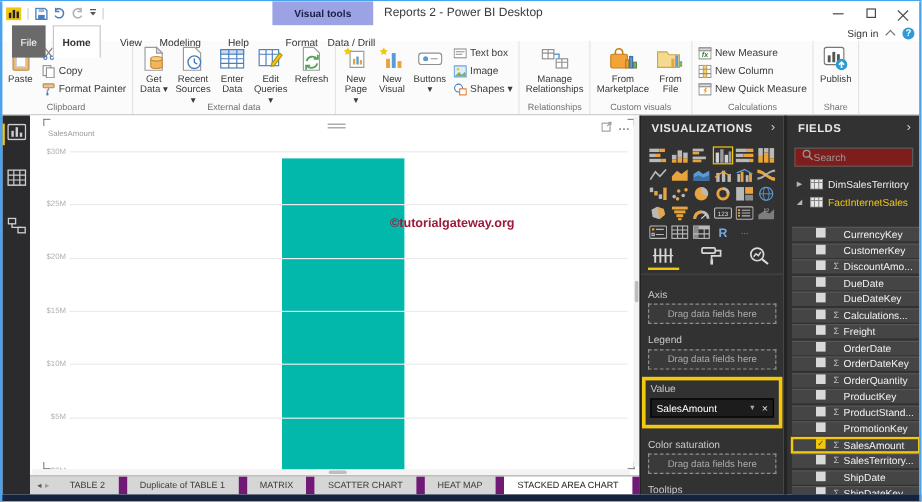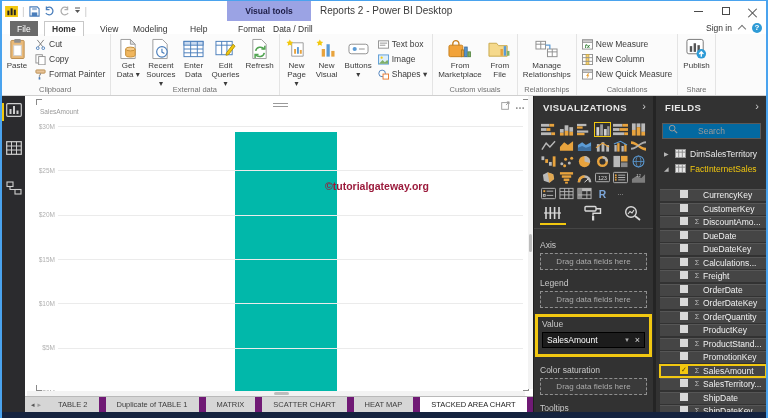--- a/index.html
+++ b/index.html
@@ -17,21 +17,21 @@
 .app-title{position:absolute;left:320px;top:4px;font-size:10px;color:#3a3a3a}
 .win-ctrls{position:absolute;right:2px;top:0;display:flex;height:20px}
 .wc{width:27px;height:20px;display:flex;align-items:center;justify-content:center}
 .wc-min i{display:block;width:9px;height:1px;background:#4a4a4a}
 .wc-max i{display:block;width:8px;height:8px;border:1px solid #4a4a4a}
 .wc-close i{position:relative;display:block;width:9px;height:9px}
 .wc-close i::before,.wc-close i::after{content:"";position:absolute;left:4px;top:0;width:1px;height:12px;background:#4a4a4a}
 .wc-close i::before{transform:rotate(45deg)}.wc-close i::after{transform:rotate(-45deg)}
 
 .menubar{position:absolute;left:0;top:20px;right:0;height:13px;background:#fff;z-index:39}
-.mtab{position:absolute;top:0;height:15px;display:flex;align-items:center;padding:0 7px;font-size:8.5px;color:#333}
+.mtab{position:absolute;top:0;height:27px;display:flex;align-items:center;padding:0 7px;font-size:8.5px;color:#333}
 .mtab.file{background:#6a6a6a;color:#fff}
 .mtab.active{background:#fff;border:1px solid #c8c8c8;border-bottom:none;font-weight:bold}
 .signin{position:absolute;right:6px;top:0;height:13px;display:flex;align-items:center;gap:7px;font-size:8.5px;color:#333}
 .chev-up{display:block;width:6px;height:6px;border-left:1px solid #777;border-top:1px solid #777;transform:rotate(45deg);margin-top:3px}
 .help-dot{width:10px;height:10px;border-radius:50%;background:#2e9bd6;color:#fff;font-size:8px;display:flex;align-items:center;justify-content:center;font-weight:bold}
 
 .ribbon{position:absolute;left:0;top:33px;right:0;height:62px;background:#fbfbfb;border-bottom:1px solid #cfcfcf;display:flex;overflow:hidden;z-index:38}
 .rgroup{position:relative;display:flex;flex-direction:column;padding:2px 3px 11px;border-right:1px solid #e4e4e4}
 .rgroup-content{display:flex;align-items:flex-start;gap:2px;height:47px}
 .rgroup-label{position:absolute;left:0;right:0;bottom:1px;text-align:center;font-size:7.5px;color:#707070;white-space:nowrap}
@@ -94,21 +94,21 @@
 .wells{position:absolute;left:6px;right:6px;top:136px}
 .wlabel{font-size:8.5px;color:#c9c9c9;margin:8px 0 3px}
 .dropzone{height:17px;border:1px dashed #8f8f8f;background:#3a3a3a;display:flex;align-items:center;justify-content:center;font-size:8px;color:#aaa;cursor:pointer}
 .well-hl{border:3px solid #f2c811;margin:6px -5px 0;padding:0 4px 6px}
 .well-hl .wlabel{margin-top:2px}
 .fpill{height:16px;background:#1c1c1c;border:1px solid #000;display:flex;align-items:center;padding:0 4px;cursor:pointer}
 .fpill-name{flex:1;font-size:8.5px;color:#fff}
 .fpill-caret{font-size:7px;color:#aaa;margin-right:6px;cursor:pointer}
 .fpill-x{font-size:9px;color:#ddd;cursor:pointer}
 
-.search{position:absolute;left:6px;right:5px;top:27px;height:16px;background:#0369a1;border:1px solid #5a5a5a;display:flex;gap:20px;padding:0 5px}
+.search{position:absolute;left:6px;right:5px;top:27px;height:16px;background:#7f1d1d;border:1px solid #5a5a5a;display:flex;gap:0;padding:0 5px}
 .search input{flex:1;background:transparent;border:none;outline:none;color:#bbb;font-size:8.5px;font-family:inherit;width:60px}
 .search input::placeholder{color:#9a9a9a}
 .ftree{position:absolute;left:0;right:0;top:50px}
 .trow{height:15px;display:flex;align-items:center;gap:4px;padding-left:8px;cursor:pointer}
 .trow .exp{font-size:6px;color:#b5b5b5;width:7px}
 .trow .tname{font-size:8.5px;color:#ececec}
 .trow.selected .tname{color:#f2c80f}
 .flist{position:absolute;left:4px;right:0;top:93px}
 .frow{height:12px;margin-bottom:1.5px;background:#454545;border-top:1px solid #565656;display:flex;padding-left:20px;cursor:pointer;position:relative}
 .frow.hl{outline:2px solid #f2c811;outline-offset:-1px;z-index:2}
@@ -374,61 +374,61 @@
               <span class="rlabel-s">Shapes ▾</span>
             </div>
           </div>
         </div>
       </div>
       <div class="rgroup">
         <div class="rgroup-content">
           <div class="rbtn-big">
             <span class="icn-big">
               <svg width="23" height="20" viewBox="0 0 24 20">
-                <path d="M5,6.5 v-2 a3.2,3.2 0 0 1 6.4,0 v2" fill="none" stroke="#c77f1d" stroke-width="1.4"></path>
-                <rect x="1" y="6" width="14.5" height="12" rx="1.5" fill="#f2a33a" stroke="#c77f1d"></rect>
-                <rect x="14" y="11" width="2.6" height="7" fill="#e8a33d" stroke="#b07b23"></rect>
-                <rect x="17.4" y="8" width="2.6" height="10" fill="#5b9bd5" stroke="#3f6f9e"></rect>
-                <rect x="20.8" y="13" width="2.6" height="5" fill="#7fb069" stroke="#5b8a48"></rect>
-              </svg>
-            </span>
-            <span class="rlabel">From Marketplace</span>
-          </div>
-          <div class="rbtn-big">
-            <span class="icn-big">
-              <svg width="23" height="20" viewBox="0 0 24 20">
-                <path d="M1,4 h8 l2,2.5 h9 v11 h-19 z" fill="#f5d98c" stroke="#c9a84c"></path>
-                <rect x="13" y="10" width="2.6" height="7" fill="#e8a33d"></rect>
-                <rect x="16.4" y="7" width="2.6" height="10" fill="#5b9bd5"></rect>
-                <rect x="19.8" y="12" width="2.6" height="5" fill="#7fb069"></rect>
-              </svg>
-            </span>
-            <span class="rlabel">From File</span>
-          </div>
-        </div>
-        <div class="rgroup-label">Custom visuals</div>
-      </div>
-      <div class="rgroup">
-        <div class="rgroup-content">
-          <div class="rbtn-big">
-            <span class="icn-big">
-              <svg width="23" height="20" viewBox="0 0 24 20">
                 <rect x="1" y="2" width="10" height="8" fill="#fff" stroke="#8f8f8f"></rect>
                 <line x1="1" y1="5" x2="11" y2="5" stroke="#8f8f8f"></line>
                 <line x1="6" y1="2" x2="6" y2="10" stroke="#8f8f8f"></line>
                 <rect x="13" y="10" width="10" height="8" fill="#fff" stroke="#8f8f8f"></rect>
                 <line x1="13" y1="13" x2="23" y2="13" stroke="#8f8f8f"></line>
                 <line x1="18" y1="10" x2="18" y2="18" stroke="#8f8f8f"></line>
                 <path d="M11,6 h4.5 v4" fill="none" stroke="#5b9bd5" stroke-width="1.3"></path>
               </svg>
             </span>
             <span class="rlabel">Manage Relationships</span>
           </div>
         </div>
         <div class="rgroup-label">Relationships</div>
+      </div>
+      <div class="rgroup">
+        <div class="rgroup-content">
+          <div class="rbtn-big">
+            <span class="icn-big">
+              <svg width="23" height="20" viewBox="0 0 24 20">
+                <path d="M5,6.5 v-2 a3.2,3.2 0 0 1 6.4,0 v2" fill="none" stroke="#c77f1d" stroke-width="1.4"></path>
+                <rect x="1" y="6" width="14.5" height="12" rx="1.5" fill="#f2a33a" stroke="#c77f1d"></rect>
+                <rect x="14" y="11" width="2.6" height="7" fill="#e8a33d" stroke="#b07b23"></rect>
+                <rect x="17.4" y="8" width="2.6" height="10" fill="#5b9bd5" stroke="#3f6f9e"></rect>
+                <rect x="20.8" y="13" width="2.6" height="5" fill="#7fb069" stroke="#5b8a48"></rect>
+              </svg>
+            </span>
+            <span class="rlabel">From Marketplace</span>
+          </div>
+          <div class="rbtn-big">
+            <span class="icn-big">
+              <svg width="23" height="20" viewBox="0 0 24 20">
+                <path d="M1,4 h8 l2,2.5 h9 v11 h-19 z" fill="#f5d98c" stroke="#c9a84c"></path>
+                <rect x="13" y="10" width="2.6" height="7" fill="#e8a33d"></rect>
+                <rect x="16.4" y="7" width="2.6" height="10" fill="#5b9bd5"></rect>
+                <rect x="19.8" y="12" width="2.6" height="5" fill="#7fb069"></rect>
+              </svg>
+            </span>
+            <span class="rlabel">From File</span>
+          </div>
+        </div>
+        <div class="rgroup-label">Custom visuals</div>
       </div>
       <div class="rgroup">
         <div class="rgroup-content">
           <div class="rstack">
             <div class="rbtn-small">
               <span class="icn-small">
                 <svg width="11" height="11" viewBox="0 0 12 12">
                   <rect x="0.5" y="1" width="11" height="10" fill="#fff" stroke="#8f8f8f"></rect>
                   <rect x="0.5" y="1" width="11" height="2.6" fill="#d9d9d9" stroke="#8f8f8f"></rect>
                   <text x="6" y="9.6" font-size="6.5" text-anchor="middle" fill="#2e7d32" font-style="italic" font-weight="bold">fx</text>

